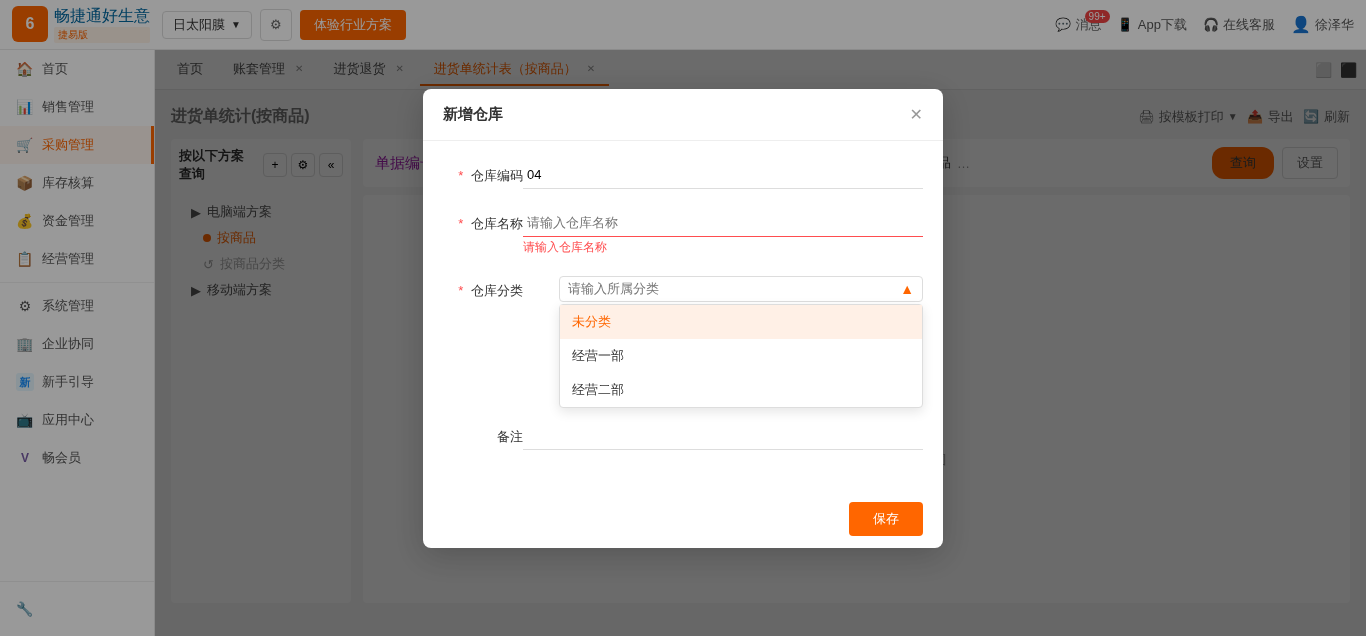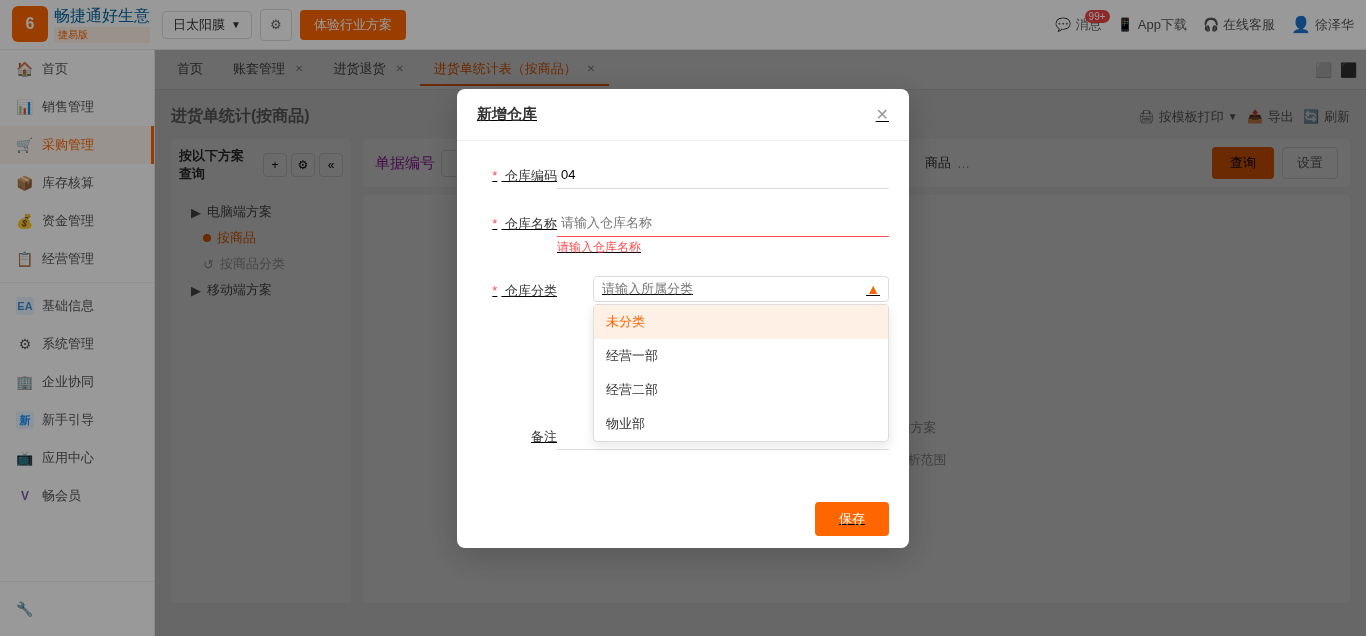--- a/index.html
+++ b/index.html
@@ -279,24 +279,24 @@
     .query-select {
       border: 1px solid #ddd;
       border-radius: 4px;
       padding: 5px 10px;
       font-size: 13px;
       outline: none;
       min-width: 120px;
     }
     .query-btn {
       background: #ff6600;
-      color: #000000;
+      color: #404040;
       border: none;
       padding: 6px 18px;
-      border-radius: 4px;
+      border-radius: 12px;
       cursor: pointer;
       font-size: 13px;
     }
     .set-btn {
       background: #fff;
       color: #666;
       border: 1px solid #ddd;
       padding: 6px 14px;
       border-radius: 4px;
       cursor: pointer;
@@ -312,25 +312,24 @@
       z-index: 100;
       display: flex;
       align-items: center;
       justify-content: center;
     }
 
     
     .modal {
       background: #fff;
       border-radius: 8px;
-      width: 452px;
+      width: 520px;
       box-shadow: 0 8px 32px rgba(0,0,0,0.2);
       position: relative;
       z-index: 101;
-      text-decoration: underline;
     }
     .modal-header {
       padding: 16px 20px;
       border-bottom: 1px solid #eee;
       display: flex;
       align-items: center;
       justify-content: space-between;
     }
     .modal-title {
       font-size: 15px;
@@ -542,24 +541,20 @@
     </div>
     <div class="sidebar-item">
       <span class="sidebar-icon">💰</span>
       <span>资金管理</span>
     </div>
     <div class="sidebar-item">
       <span class="sidebar-icon">📋</span>
       <span>经营管理</span>
     </div>
     <div class="sidebar-divider"></div>
-    <div class="sidebar-item">
-      <span class="sidebar-icon" style="font-size:11px; font-weight:bold; background:#e8f4ff; color:#4a90d9; border-radius:3px; padding:2px 3px;">EA</span>
-      <span>基础信息</span>
-    </div>
     <div class="sidebar-item">
       <span class="sidebar-icon">⚙</span>
       <span>系统管理</span>
     </div>
     <div class="sidebar-item">
       <span class="sidebar-icon">🏢</span>
       <span>企业协同</span>
     </div>
     <div class="sidebar-item">
       <span class="sidebar-icon" style="font-size:11px; font-weight:bold; background:#e6f7ff; color:#1890ff; border-radius:3px; padding:2px 3px;">新</span>
@@ -738,21 +733,20 @@
         <div class="form-field" style="position:relative;margin-left:36px;">
           <div class="form-input-with-icon">
             <input class="form-input-plain" type="text" placeholder="请输入所属分类" style="">
             <span class="chevron-up-icon">▲</span>
           </div>
 
           <div class="dropdown-list">
             <div class="dropdown-item selected">未分类</div>
             <div class="dropdown-item">经营一部</div>
             <div class="dropdown-item">经营二部</div>
-            <div class="dropdown-item">物业部</div>
           </div>
         </div>
       </div>
 
       <div class="form-row" style="margin-top:120px;">
         <div class="form-label">
           <span>备注</span>
         </div>
         <div class="form-field">
           <input class="form-input" type="text" style="">

